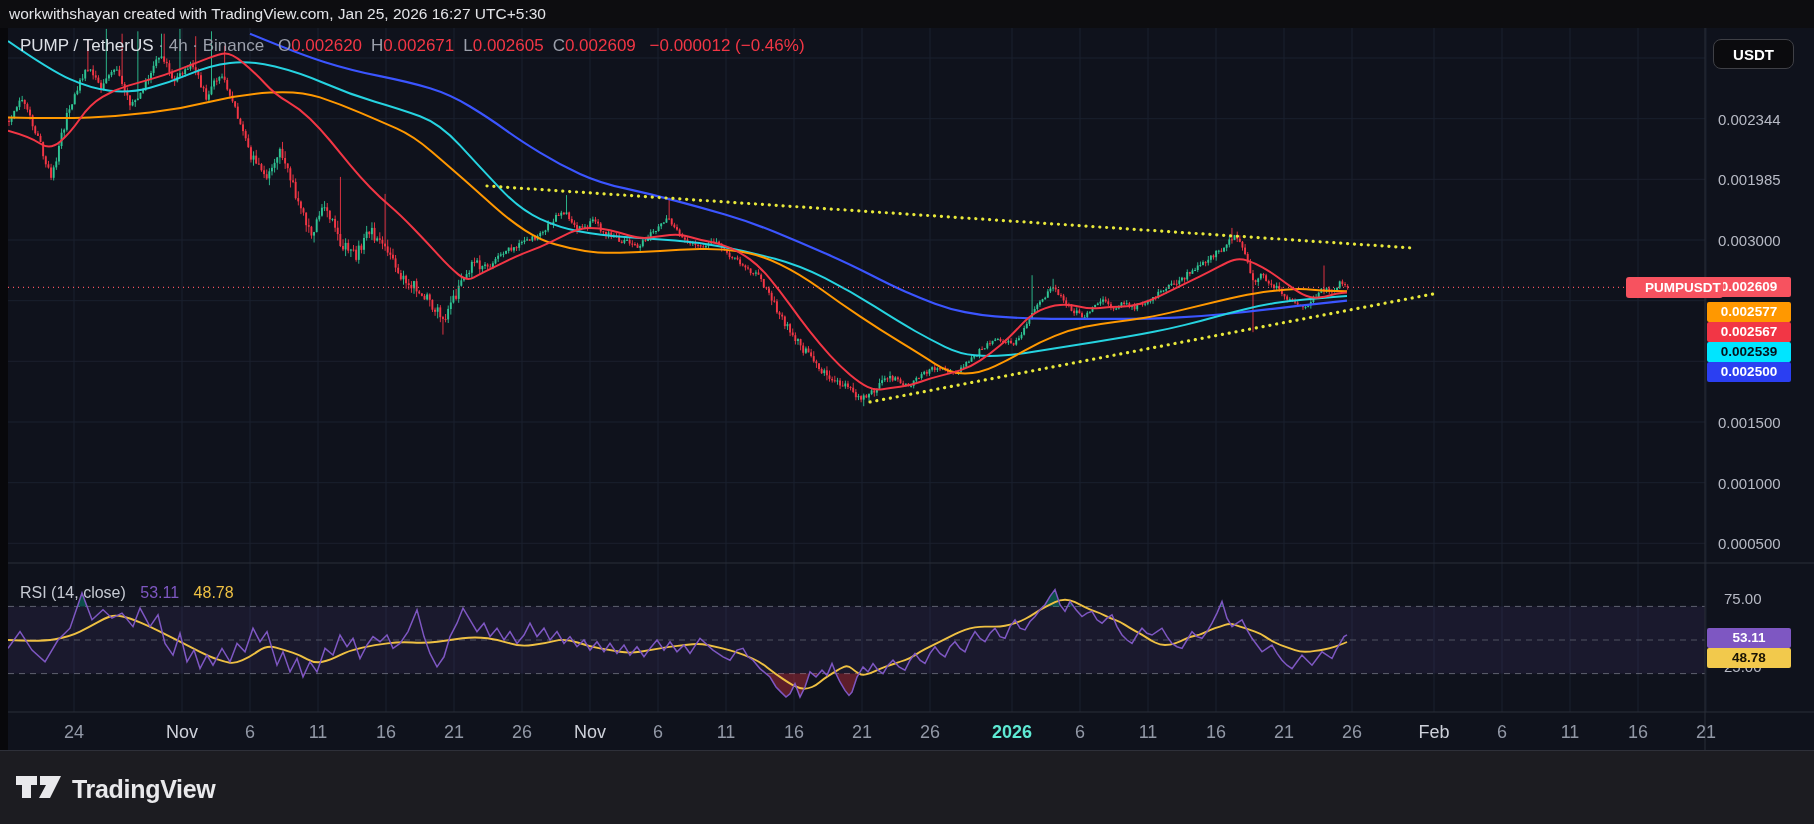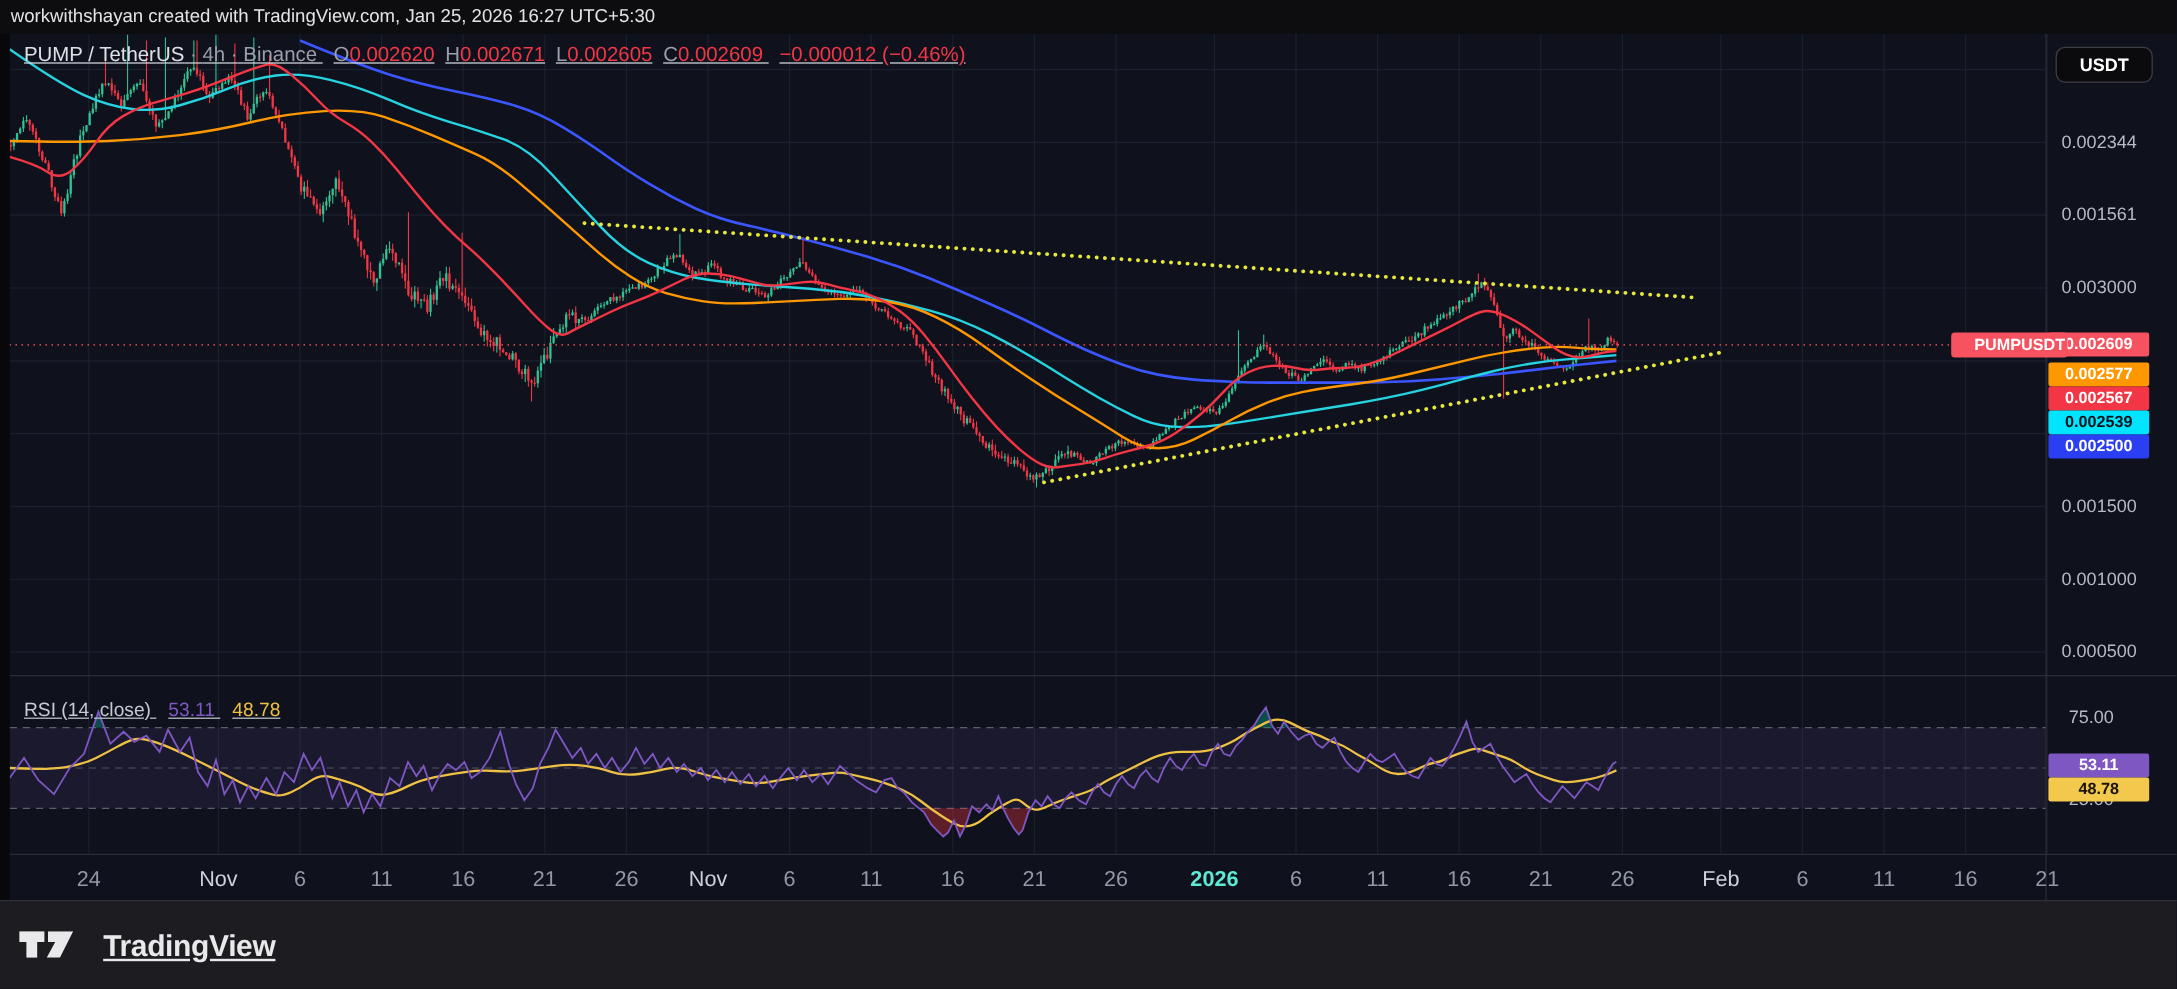--- a/index.html
+++ b/index.html
@@ -7,21 +7,21 @@
        font-family:"Liberation Sans", sans-serif;-webkit-font-smoothing:antialiased;}
   #stage{position:absolute;inset:0;background:#0f121c;}
   .abs{position:absolute;}
   
   #attr-bar{left:0;top:0;width:1814px;height:28px;background:#0d0d10;color:#e3e4e8;
             font-size:15.5px;line-height:28px;padding-left:9px;box-sizing:border-box;z-index:30;}
   
   #left-strip{left:0;top:28px;width:8px;height:722px;background:#08080b;z-index:6;}
   svg#chart{position:absolute;left:0;top:0;z-index:2;}
   
-  .legend{z-index:10;white-space:nowrap;text-decoration:underline;}
+  .legend{z-index:10;white-space:nowrap;}
   #legend1{left:20px;top:36px;font-size:17px;color:#dde0e6;}
   #legend1 .dim{color:#9b9fab;} 
   #legend1 .ohlc-letter{color:#9b9fab;margin-left:9px;}
   #legend1 .ohlc-val{color:#f23645;}
   #legend1 .chg{color:#f23645;margin-left:9px;}
   #legend2{left:20px;top:60px;font-size:16px;color:#c6cad3;}
   #legend2 .v{margin-left:10px;font-weight:400;}
   #rsi-legend{left:20px;top:584px;font-size:16px;color:#c6cad3;z-index:10;}
   #rsi-legend .rv{margin-left:10px;}
   
@@ -33,21 +33,21 @@
   .rscale-lbl{left:1724px;color:#b7bac5;font-size:15px;transform:translateY(-50%);z-index:8;}
   .badge{left:1707px;width:84px;height:20px;border-radius:2px;font-size:13.5px;font-weight:bold;
          text-align:center;line-height:20px;z-index:9;}
   #sym-flag{left:1626px;width:80px;height:21px;border-radius:3px;font-size:13.5px;font-weight:bold;
             color:#fff;text-align:center;line-height:21px;z-index:9;padding-left:17px;}
   .t-lbl{top:722px;font-size:18px;color:#9298a6;transform:translateX(-50%);z-index:8;}
   .t-lbl.strong{color:#ced1da;}
   .t-lbl.year{font-weight:bold;color:#5eead4;}
   
   #toolbar{left:0;top:750px;width:1814px;height:74px;background:#1c1c21;border-top:1px solid #2e3039;z-index:25;}
-  #tv-logo{position:absolute;left:16px;top:23px;width:230px;height:30px;display:flex;align-items:center;gap:24px;color:#e9e9ec;text-decoration:underline;}
+  #tv-logo{position:absolute;left:16px;top:23px;width:230px;height:30px;display:flex;align-items:center;gap:10px;color:#e9e9ec;}
   #tv-wordmark{font-size:25px;font-weight:bold;letter-spacing:-0.3px;}
 </style>
 </head>
 <body>
 
 <div id="stage">
 
   <div id="attr-bar" class="abs">
     <span>workwithshayan created with TradingView.com, Jan 25, 2026 16:27 UTC+5:30</span>
   </div>
@@ -1162,21 +1162,21 @@
   <div id="rsi-legend" class="abs legend">
     <span>RSI (14, close)</span>
     <span class="rv" style="color: rgb(126, 87, 194);">53.11</span>
     <span class="rv" style="color: rgb(238, 192, 67);">48.78</span>
   </div>
 
   <div id="usdt-btn" class="abs">USDT</div>
 
   <div id="price-scale">
       <div class="abs pscale-lbl" style="top: 118.667px;">0.002344</div>
-      <div class="abs pscale-lbl" style="top: 179.333px;">0.001561</div>
+      <div class="abs pscale-lbl" style="top: 179.333px;">0.001985</div>
       <div class="abs pscale-lbl" style="top: 240px;">0.003000</div>
       <div class="abs pscale-lbl" style="top: 422px;">0.001500</div>
       <div class="abs pscale-lbl" style="top: 482.666px;">0.001000</div>
       <div class="abs pscale-lbl" style="top: 543.332px;">0.000500</div>
       <div class="abs badge" style="top: 277px; background: rgb(247, 82, 95); color: rgb(255, 255, 255);">0.002609</div>
       <div class="abs badge" style="top: 302px; background: rgb(255, 152, 0); color: rgb(255, 255, 255);">0.002577</div>
       <div class="abs badge" style="top: 322px; background: rgb(242, 54, 69); color: rgb(255, 255, 255);">0.002567</div>
       <div class="abs badge" style="top: 342px; background: rgb(0, 229, 255); color: rgb(7, 18, 26);">0.002539</div>
       <div class="abs badge" style="top: 362px; background: rgb(43, 63, 242); color: rgb(255, 255, 255);">0.002500</div>
     </div>

